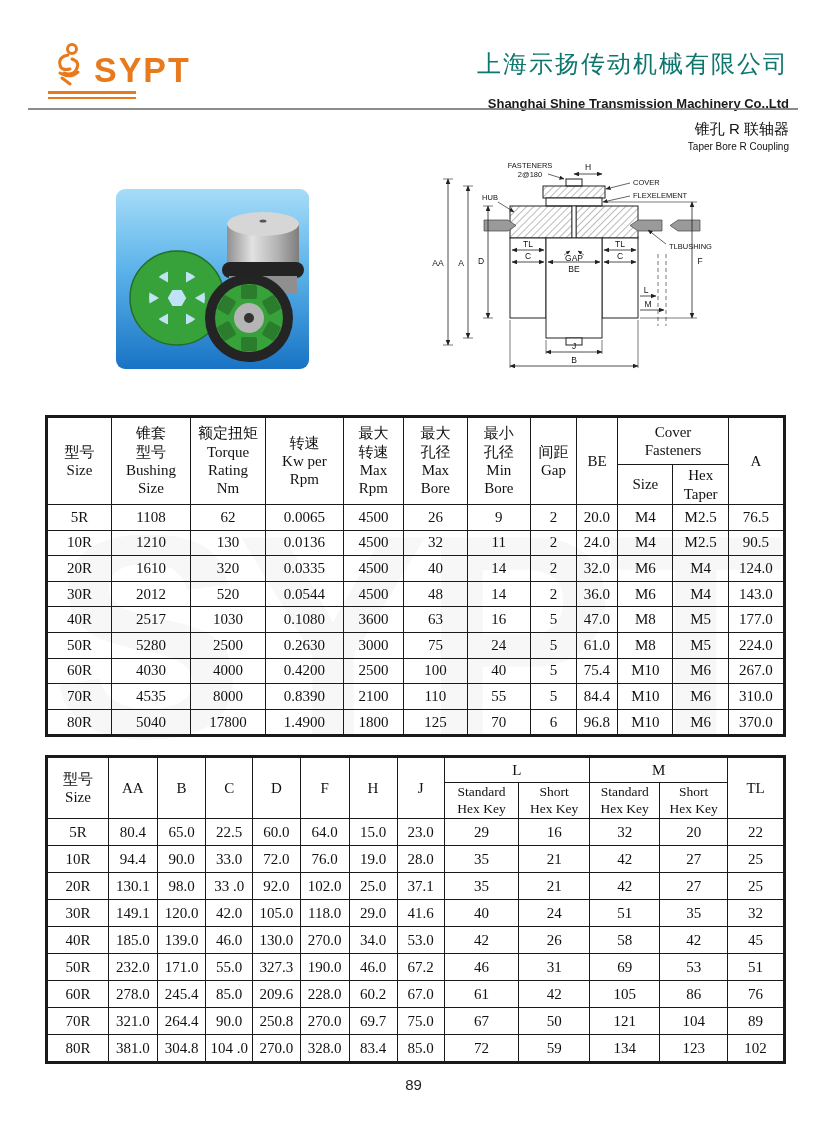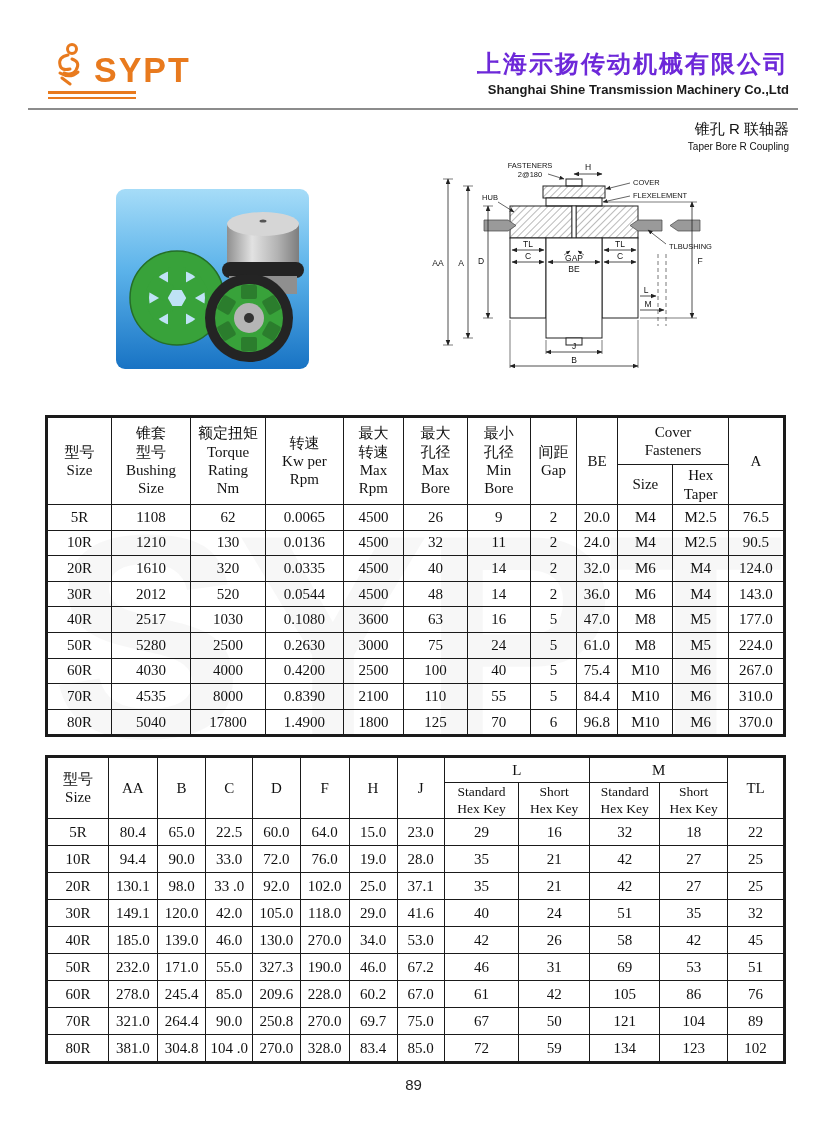--- a/index.html
+++ b/index.html
@@ -8,22 +8,22 @@
 
   
   .logo-block{position:absolute;left:48px;top:42px;width:260px;}
   .logo-row{display:flex;align-items:flex-end;gap:4px;}
   .logo-text{font-family:"Liberation Sans",sans-serif;font-weight:bold;font-size:34px;
              color:#e87a1e;letter-spacing:2px;line-height:1;transform:scaleY(1.05);}
   .logo-lines{margin-top:5px;width:88px;}
   .logo-lines div{height:2.5px;background:#e87a1e;margin-bottom:3px;}
   .company-block{position:absolute;right:38px;top:48px;text-align:right;
                  font-family:"Liberation Sans",sans-serif;}
-  .company-cn{font-size:24px;font-weight:bold;letter-spacing:2px;color:#6d28d9;}
-  .company-en{font-size:13px;font-weight:bold;color:#1a1a1a;margin-top:2px;}
+  .company-cn{font-size:24px;font-weight:normal;letter-spacing:2px;color:#0f766e;}
+  .company-en{font-size:13px;font-weight:bold;color:#1a1a1a;margin-top:16px;}
   .header-rule{position:absolute;left:28px;top:108px;width:770px;height:2px;background:#8c8c8c;}
   .product-block{position:absolute;right:38px;top:118px;text-align:right;
                  font-family:"Liberation Sans",sans-serif;color:#111;line-height:1.45;}
   .product-cn{font-size:15px;}
   .product-en{font-size:10px;}
 
   
   .photo-box{position:absolute;left:115px;top:188px;width:195px;height:182px;}
   .diagram-box{position:absolute;left:426px;top:158px;width:396px;height:236px;}
   .cap{font-family:"Liberation Sans",sans-serif;font-size:7.5px;fill:#111;}
@@ -491,21 +491,21 @@
           <td>80.4</td>
           <td>65.0</td>
           <td>22.5</td>
           <td>60.0</td>
           <td>64.0</td>
           <td>15.0</td>
           <td>23.0</td>
           <td>29</td>
           <td>16</td>
           <td>32</td>
-          <td>18</td>
+          <td>20</td>
           <td>22</td>
         </tr>
         <tr>
           <td>10R</td>
           <td>94.4</td>
           <td>90.0</td>
           <td>33.0</td>
           <td>72.0</td>
           <td>76.0</td>
           <td>19.0</td>

